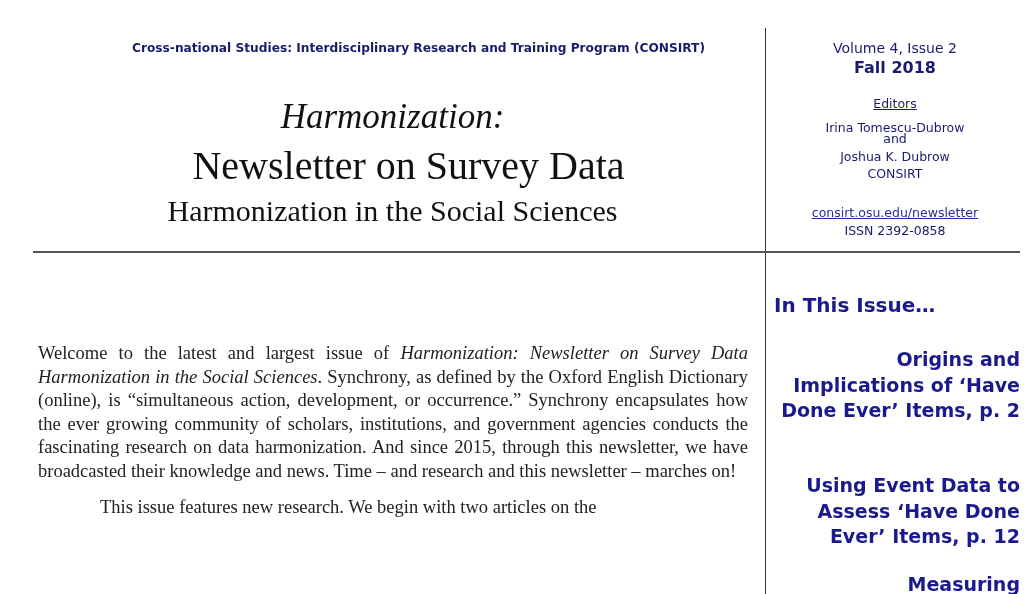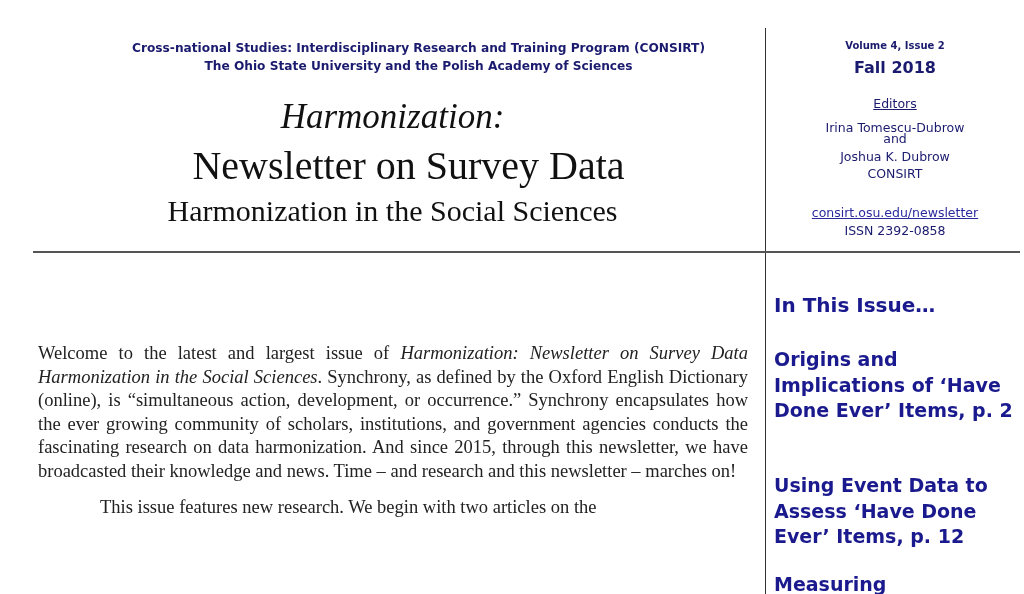--- a/index.html
+++ b/index.html
@@ -12,53 +12,52 @@
   .org { position:absolute; left:0; width:765px; text-align:center; font-size:12.2px; font-weight:bold; color:#1a1a6e; letter-spacing:0;margin-left:36px; }
   .org.l1 { top:41px; }
   .org.l2 { top:59px; }
 
   .title-block { position:absolute; left:0; width:785px; text-align:center; font-family:"Liberation Serif","DejaVu Serif", serif; color:#111; }
   .title-block .t1 { position:absolute; left:0; width:100%; top:97px; font-size:35px; font-style:italic; line-height:40px; }
   .title-block .t2 { position:absolute; left:16px; width:100%; top:148px; font-size:40px; line-height:36px; }
   .title-block .t3 { position:absolute; left:0; width:100%; top:193px; font-size:30px; line-height:36px; }
 
   .side-top { position:absolute; left:766px; width:258px; text-align:center; font-size:12.5px; color:#1a1a6e; }
-  .side-top .vol { position:absolute; left:0; width:100%; top:40px; font-weight:bold; font-size:10px; }
+  .side-top .vol { position:absolute; left:0; width:100%; top:40px; font-weight:normal; font-size:14px; }
   .side-top .season { position:absolute; left:0; width:100%; top:58px; font-weight:bold; font-size:16px; }
   .side-top .ed-label { position:absolute; left:0; width:100%; top:96px; text-decoration:underline; }
   .side-top .ed1 { position:absolute; left:0; width:100%; top:120px; }
   .side-top .ed-and { position:absolute; left:0; width:100%; top:131px; }
   .side-top .ed2 { position:absolute; left:0; width:100%; top:149px; }
   .side-top .ed-org { position:absolute; left:0; width:100%; top:166px; }
   .side-top .link { position:absolute; left:0; width:100%; top:205px; text-decoration:underline; color:#2a2a9e; cursor:pointer; }
   .side-top .issn { position:absolute; left:0; width:100%; top:223px; }
 
   .headline { position:absolute; left:0; width:785px; top:280px; text-align:center; font-size:29px; font-weight:bold; color:#1a1a8e; letter-spacing:0.5px; }
 
   .body-text { position:absolute; left:38px; width:710px; top:342px; font-family:"Liberation Serif","DejaVu Serif", serif; font-size:18.5px; line-height:23.6px; color:#222; text-align:justify; }
   .body-text p { margin:0; }
   .body-text .indent { text-indent:62px; margin-top:12px; }
 
   .toc { position:absolute; left:774px; width:246px; color:#1a1a8e; font-weight:bold; }
   .toc .toc-head { position:absolute; left:0; top:293px; font-size:20px; white-space:nowrap; }
-  .toc .item { position:absolute; left:0; width:246px; font-size:19px; line-height:25.5px; }
+  .toc .item { position:absolute; left:0; width:246px; font-size:19px; line-height:25.5px;text-align:right; }
   .toc .item1 { top:347px; }
   .toc .item2 { top:473px; }
   .toc .item3 { top:572px; }
 </style>
 </head>
 <body>
 
 <div class="page">
 
   <div class="vdivider"></div>
   <div class="hrule"></div>
 
   <div class="org l1">Cross-national Studies: Interdisciplinary Research and Training Program (CONSIRT)</div>
-  <div class="org l2">The Ohio State University and the Polish Academy of Sciences</div>
 
   <div class="title-block">
     <div class="t1">Harmonization:</div>
     <div class="t2">Newsletter on Survey Data</div>
     <div class="t3">Harmonization in the Social Sciences</div>
   </div>
 
   <div class="side-top">
     <div class="vol">Volume 4, Issue 2</div>
     <div class="season">Fall 2018</div>

